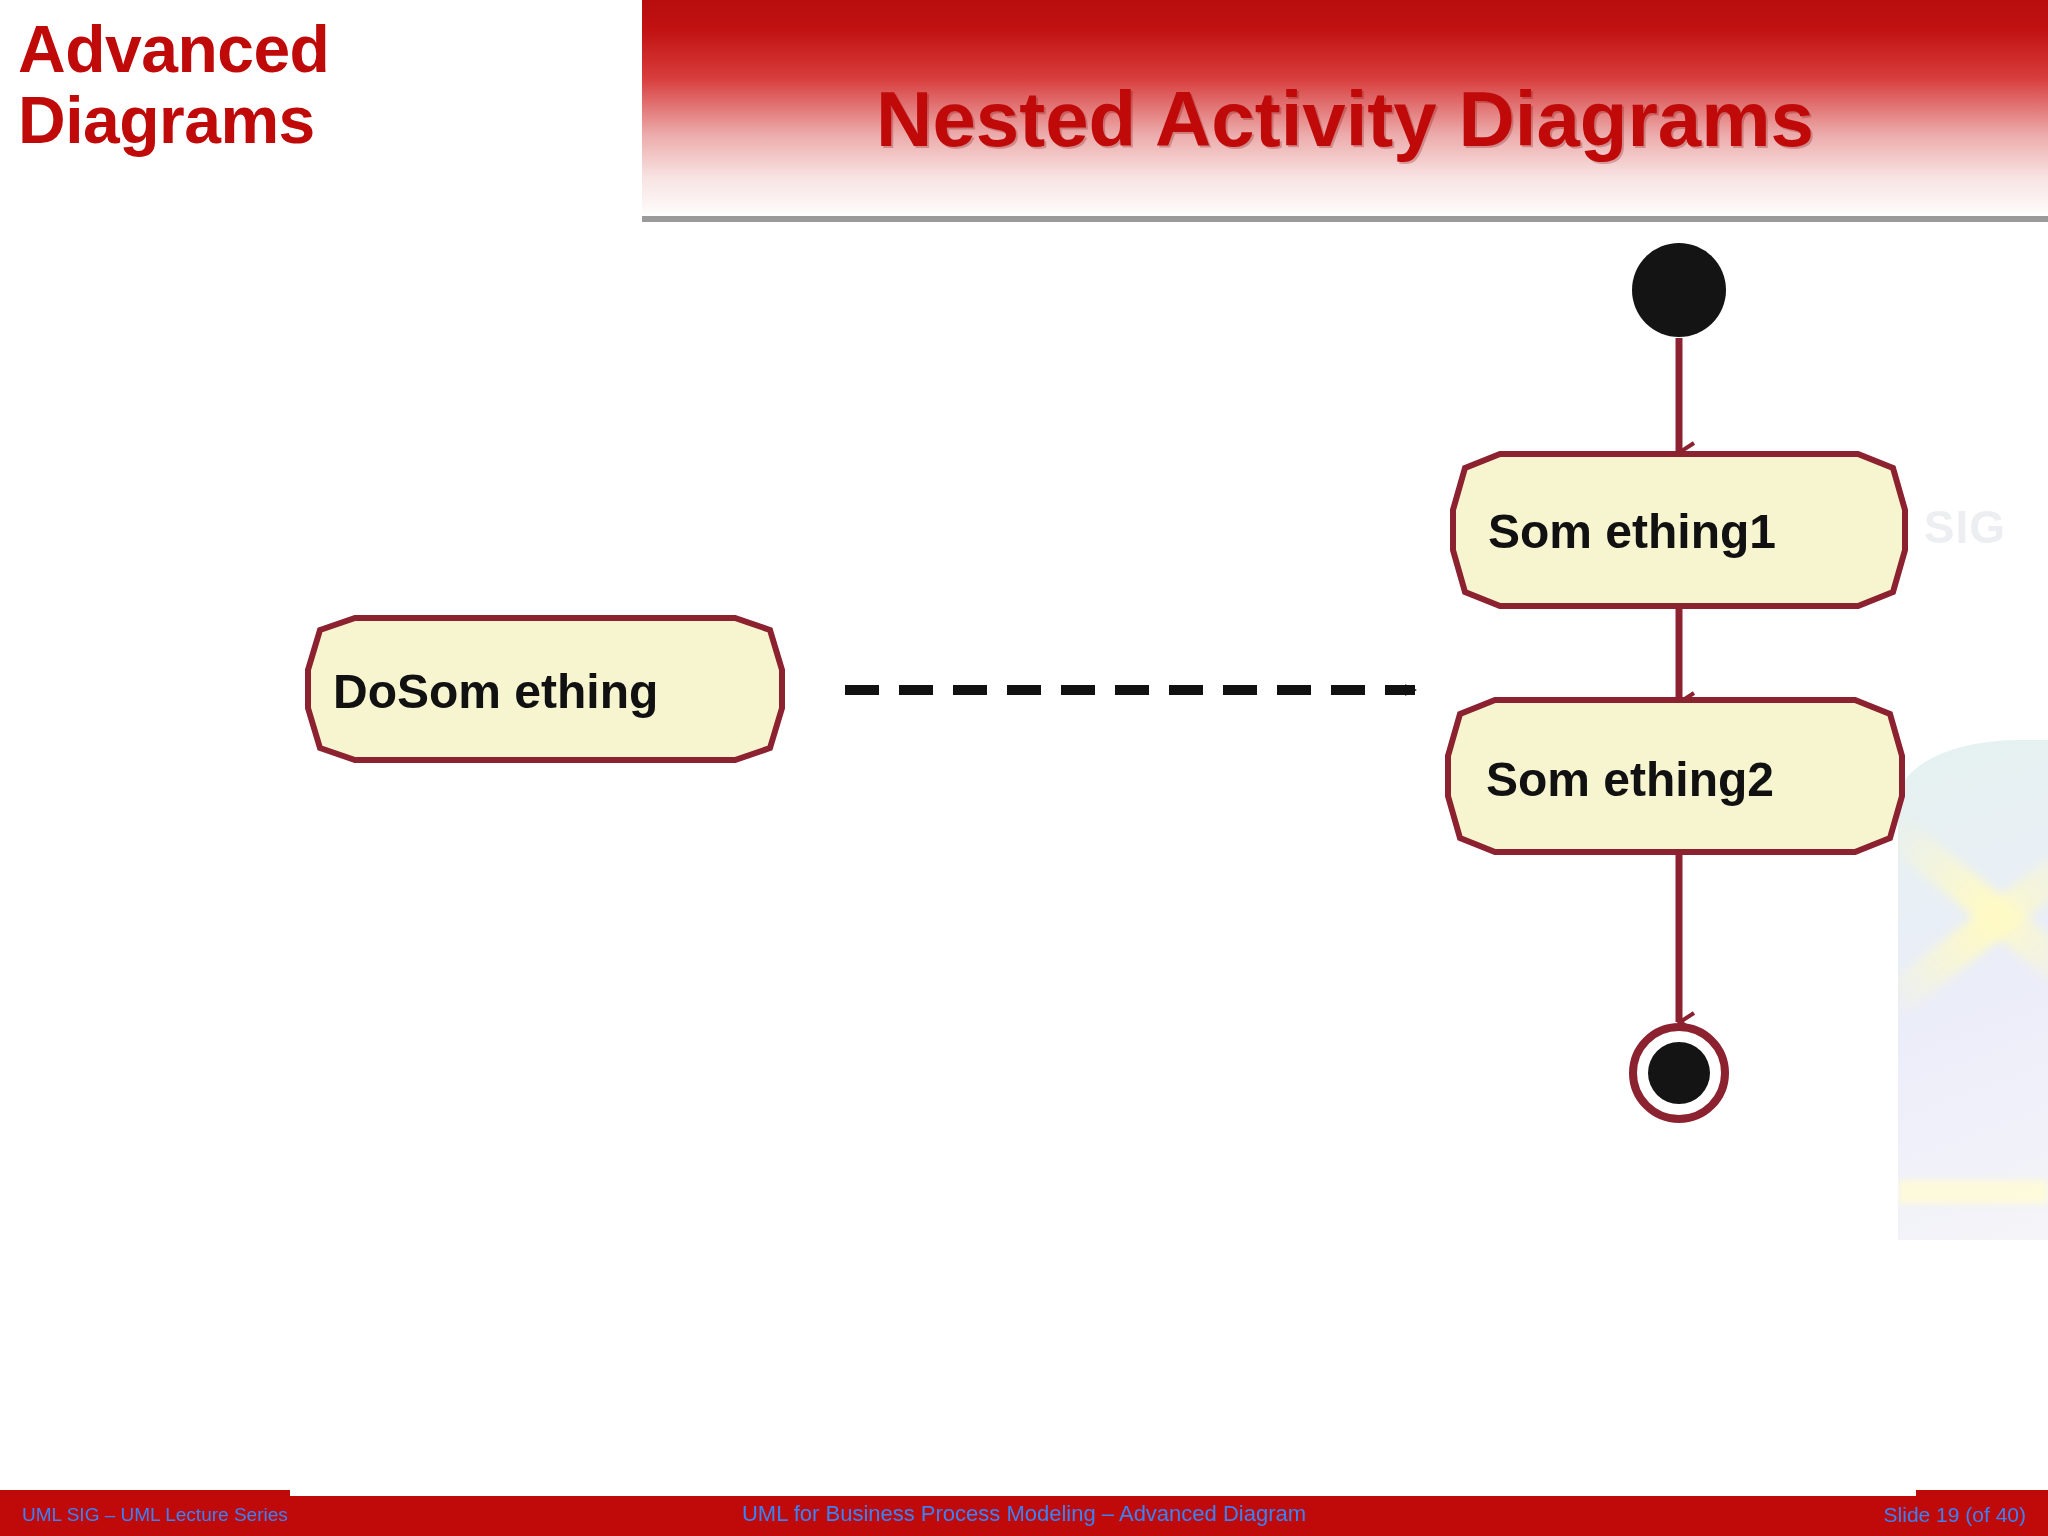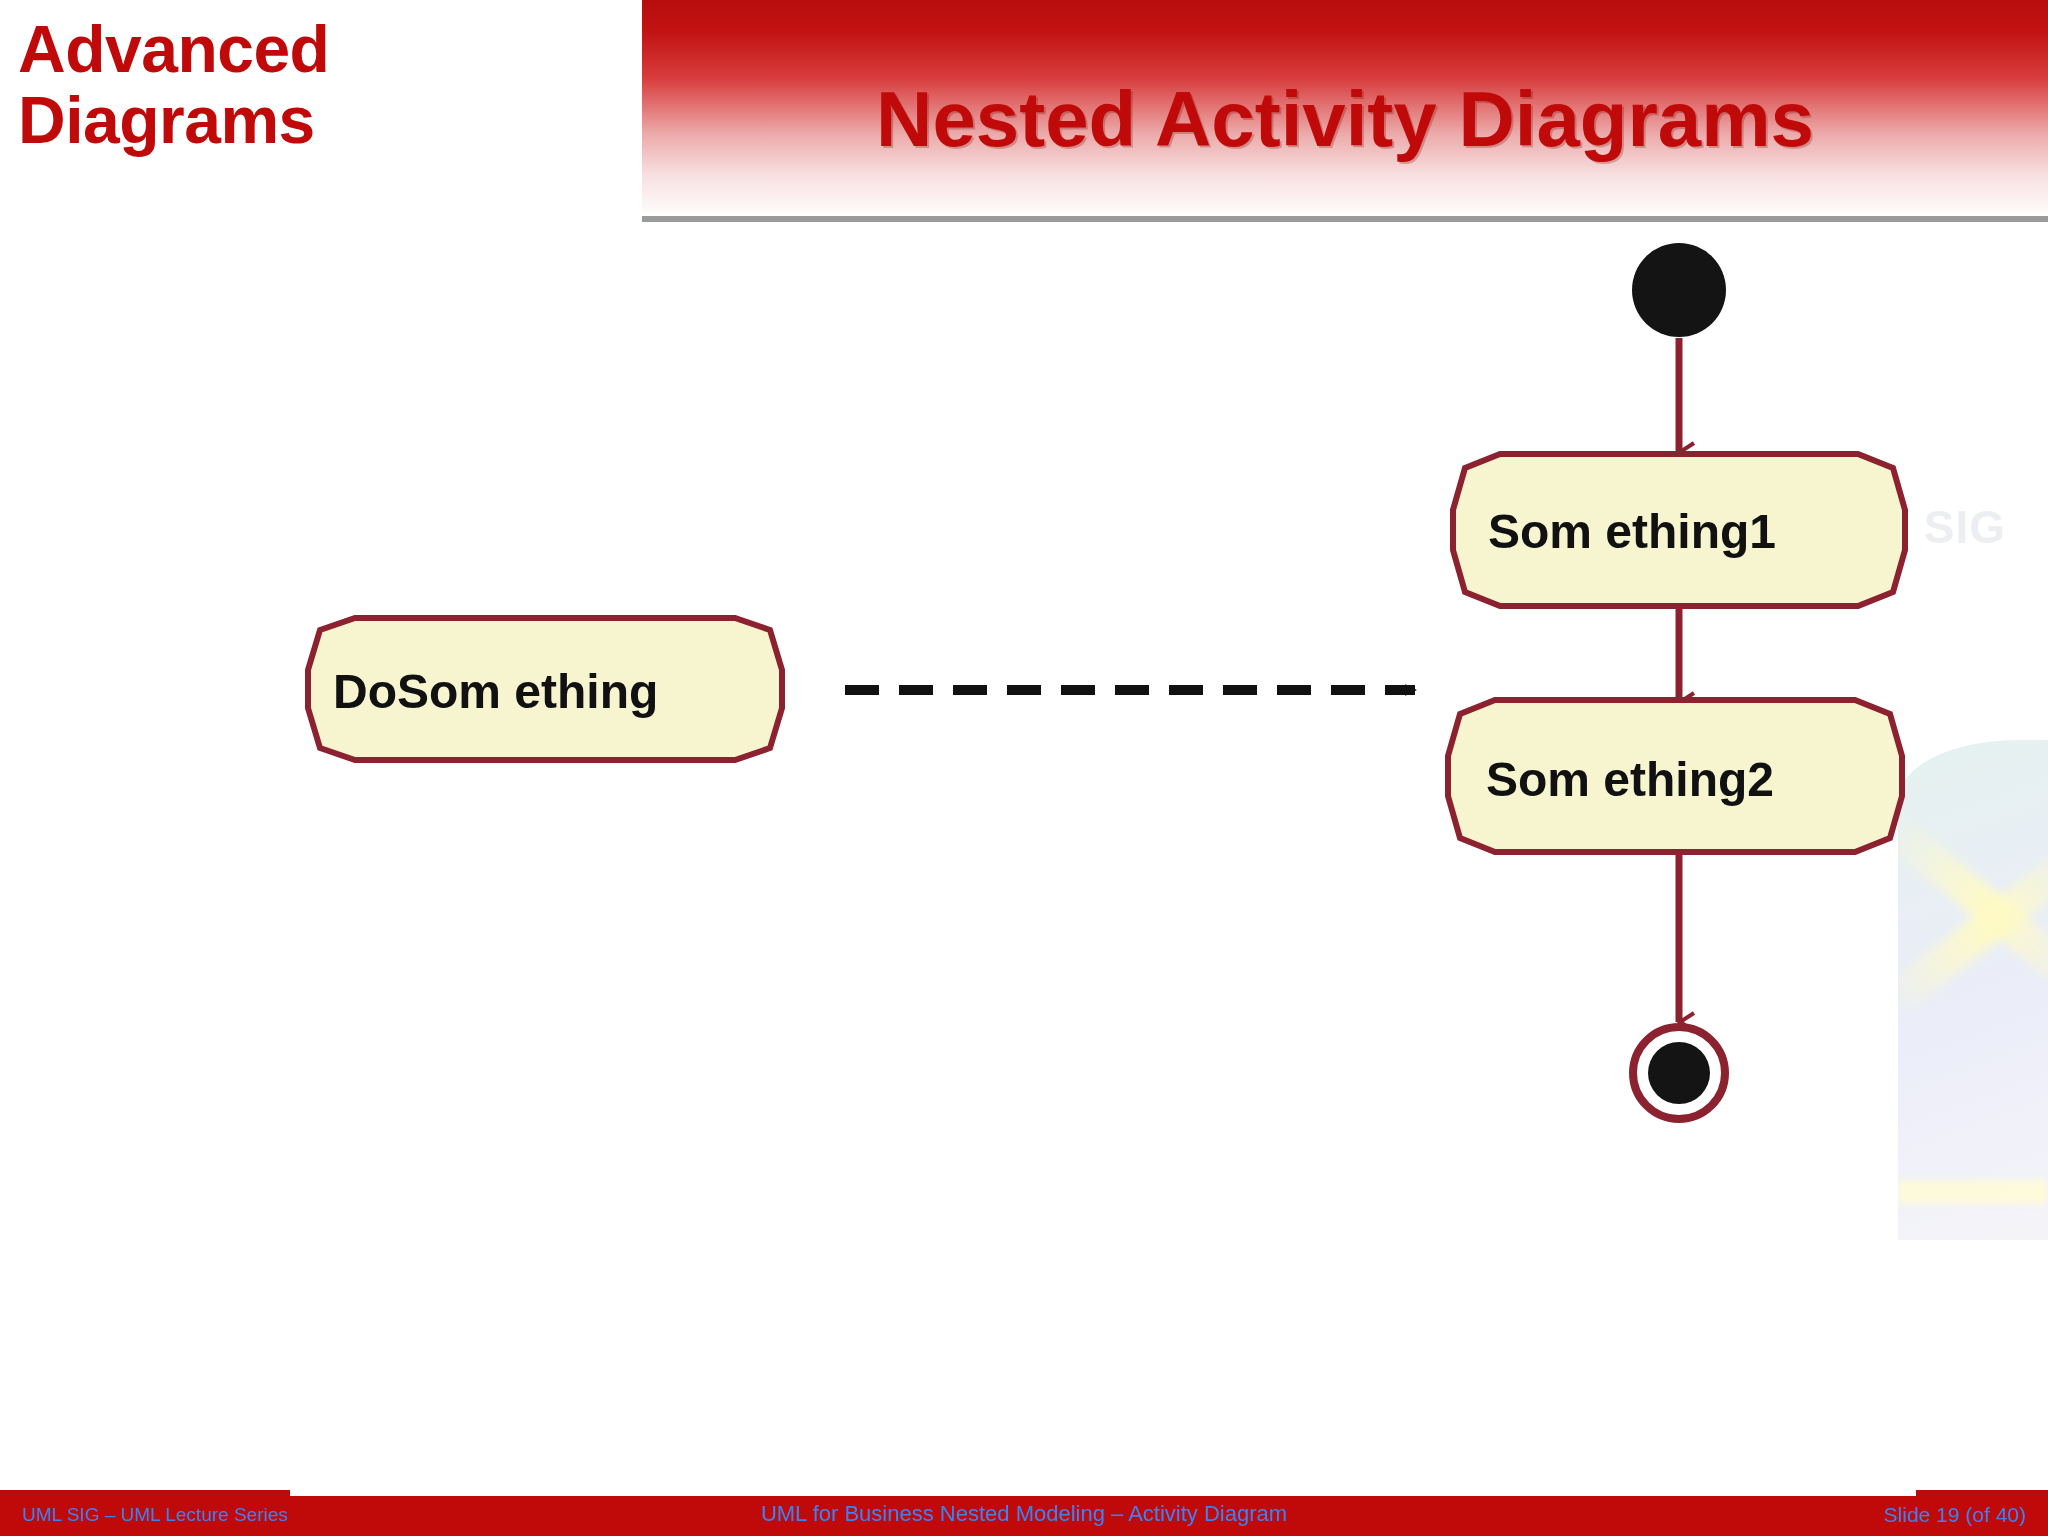--- a/index.html
+++ b/index.html
@@ -288,17 +288,17 @@
         <circle cx="1679" cy="843" r="31" fill="#141414"></circle>
       </g>
     </svg>
   </div>
 
   <div class="footer">
     <div class="bar-left"></div>
     <div class="bar-mid"></div>
     <div class="bar-right"></div>
     <div class="f-text f-left">UML SIG – UML Lecture Series</div>
-    <div class="f-text f-mid">UML for Business Nested Modeling – Activity Diagram</div>
+    <div class="f-text f-mid">UML for Business Process Modeling – Advanced Diagram</div>
     <div class="f-text f-right">Slide  19 (of  40)</div>
   </div>
 
 </div>
 
 </body></html>

